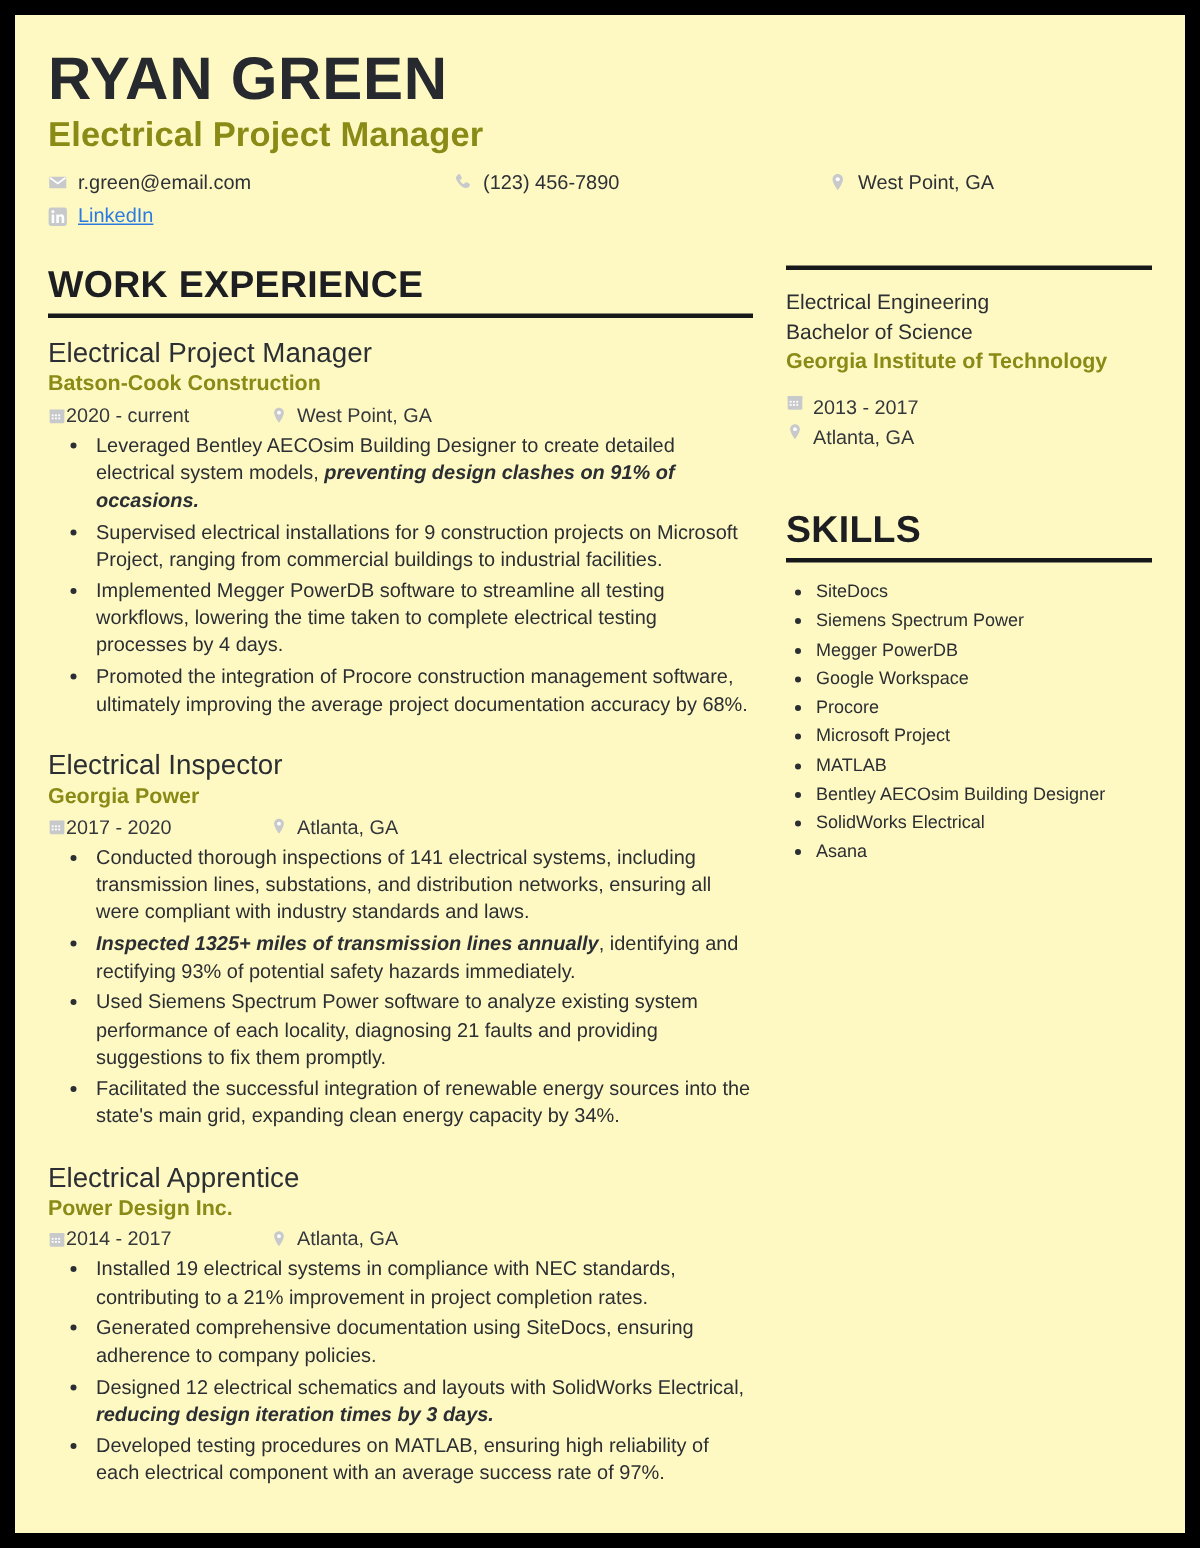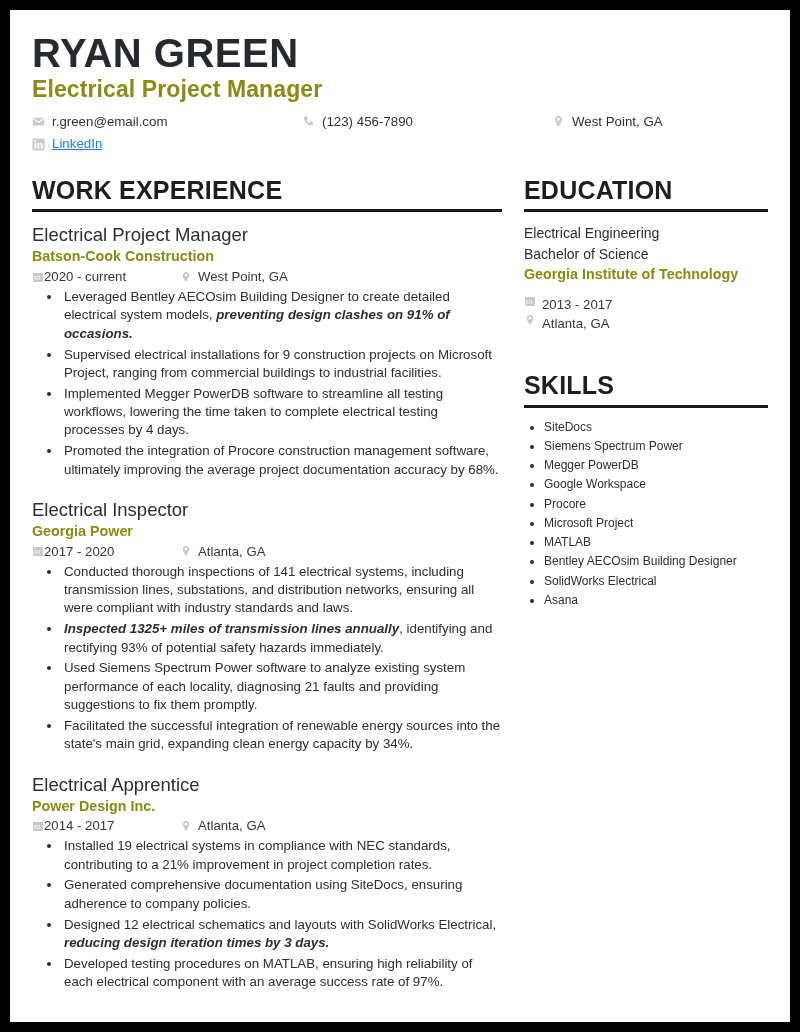--- a/index.html
+++ b/index.html
@@ -12,21 +12,21 @@
     background: #000000;
     font-family: "Liberation Sans", sans-serif;
     overflow: hidden;
   }
   .page {
     position: absolute;
     left: 10px;
     top: 10px;
     width: 780px;
     height: 1012px;
-    background: #ffffff;
+    background: #fef9c3;
     box-sizing: border-box;
     padding: 22px 22px 8px 22px;
     overflow: hidden;
   }
 
   
   .name {
     font-size: 40px;
     font-weight: bold;
     letter-spacing: 0.5px;
@@ -325,21 +325,20 @@
               <li>Designed 12 electrical schematics and layouts with SolidWorks Electrical, <em class="hl">reducing design iteration times by 3 days.</em></li>
               <li>Developed testing procedures on MATLAB, ensuring high reliability of each electrical component with an average success rate of 97%.</li>
             </ul>
           </div>
         </div>
     </div>
 
     <div class="col-gap"></div>
 
     <div class="col-right">
-      <div class="sec-title">EDUCATION</div>
       <div class="sec-rule"></div>
 
       <div>
         <div class="edu-line">Electrical Engineering</div>
         <div class="edu-line">Bachelor of Science</div>
         <div class="edu-school">Georgia Institute of Technology</div>
         <div class="edu-meta">
           <span class="ico">
             <svg width="12" height="12" viewBox="0 0 16 16">
                 <rect x="1.5" y="2.8" width="13" height="12" rx="1" fill="#c7c9cb"></rect>

